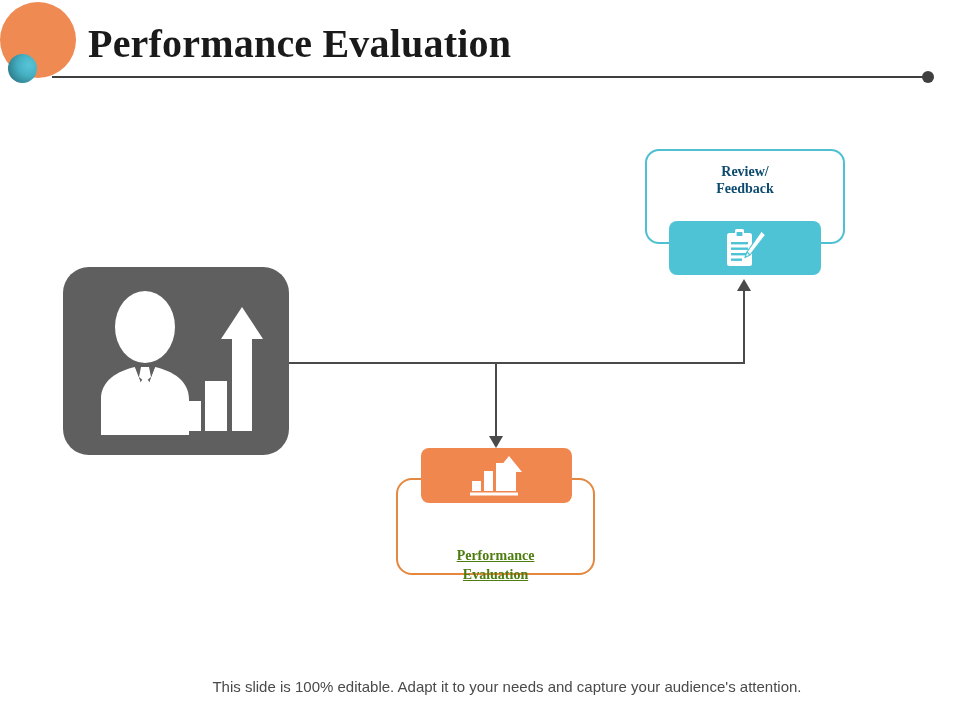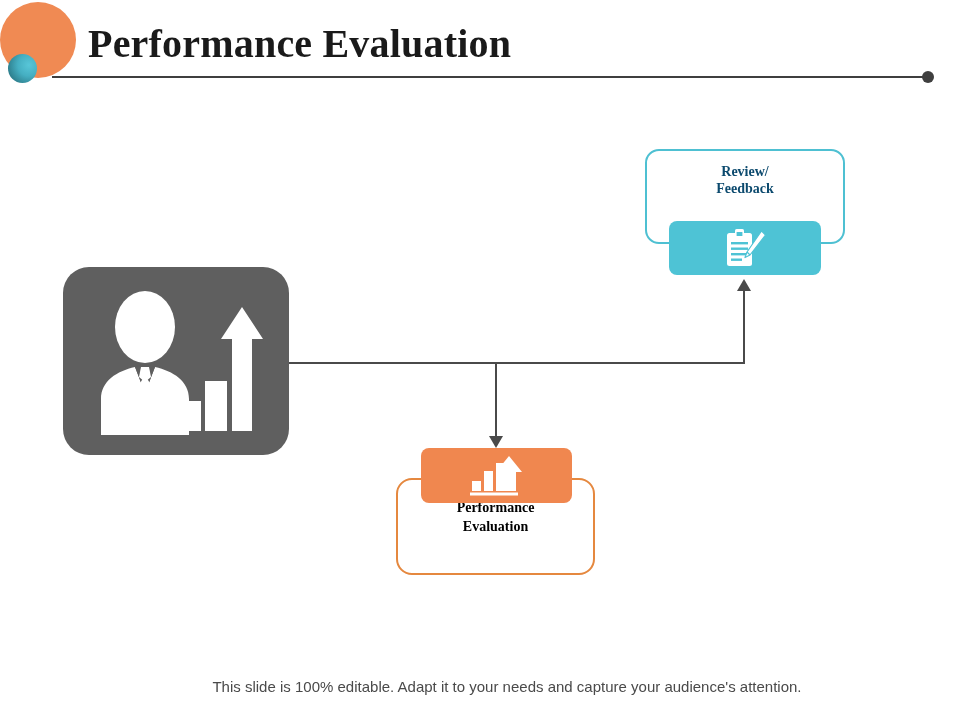--- a/index.html
+++ b/index.html
@@ -176,29 +176,30 @@
     width: 199px;
     height: 97px;
     border: 2px solid #E5883F;
     border-radius: 16px;
     background: #ffffff;
     box-sizing: border-box;
   }
   .node-orange-label {
     position: absolute;
     left: 396px;
-    top: 498px;
+    top: 546px;
     width: 199px;
     text-align: center;
     font-family: "Liberation Serif", serif;
     font-size: 14px;
     font-weight: 700;
     line-height: 19px;
-    color: #000000;
+    color: #4d7c0f;
     white-space: pre-line;
+    text-decoration: underline;
   }
   .node-orange-fill {
     position: absolute;
     left: 421px;
     top: 448px;
     width: 151px;
     height: 55px;
     border-radius: 8px;
     background: #F0874F;
   }

